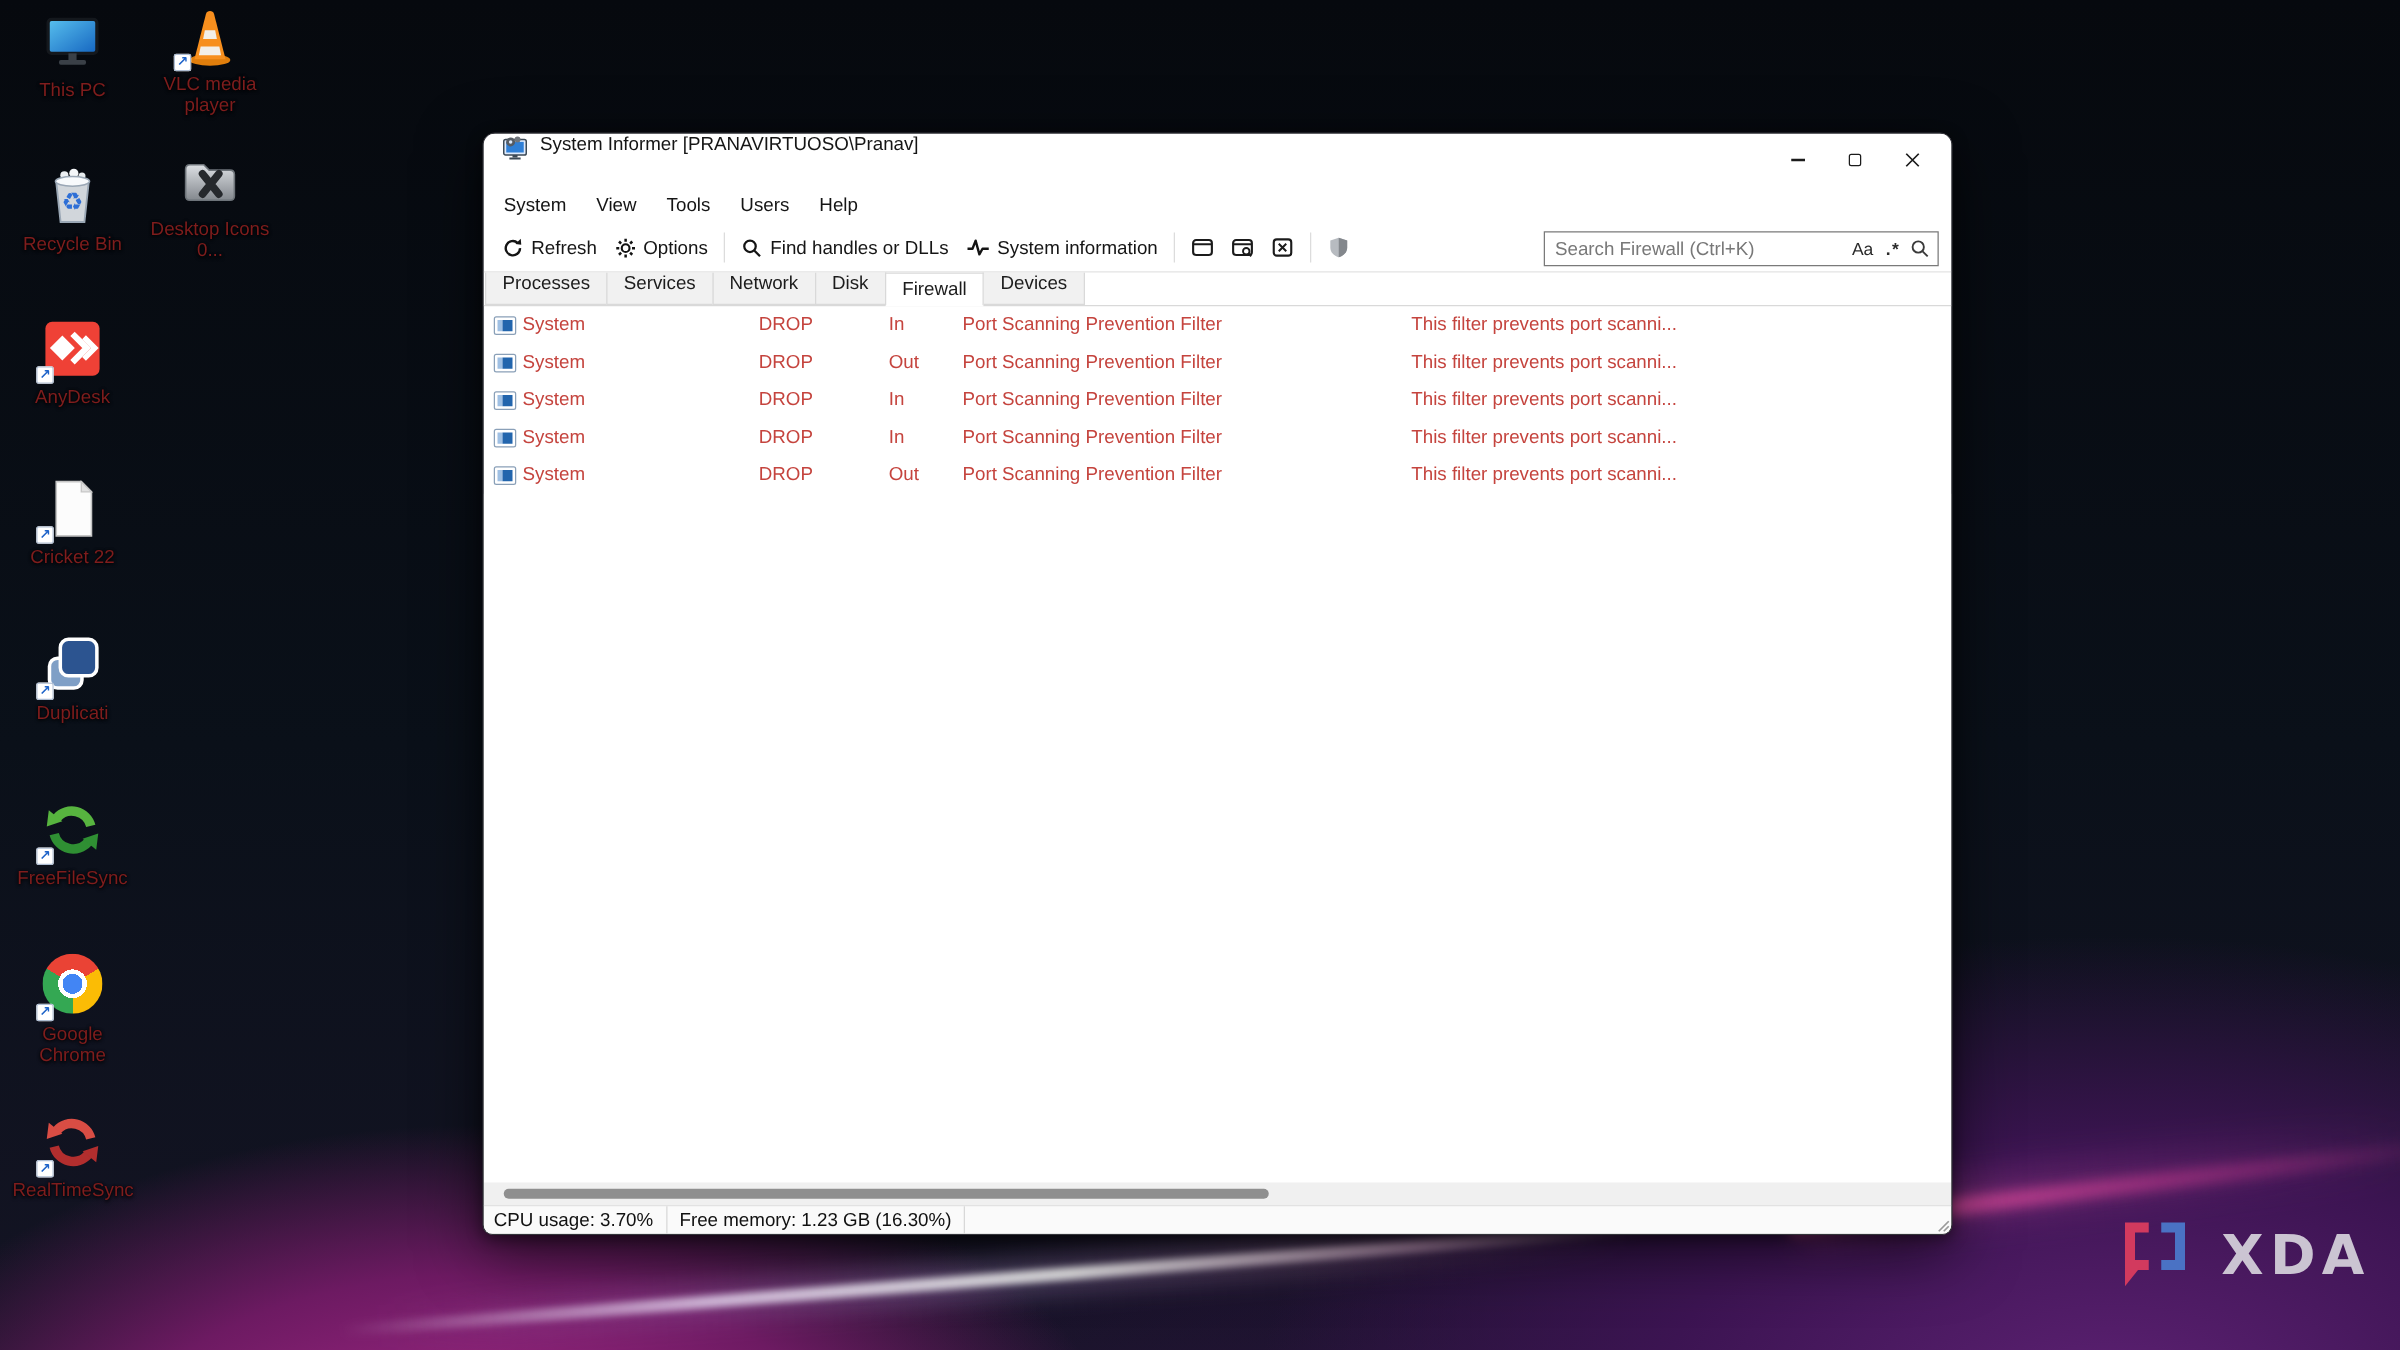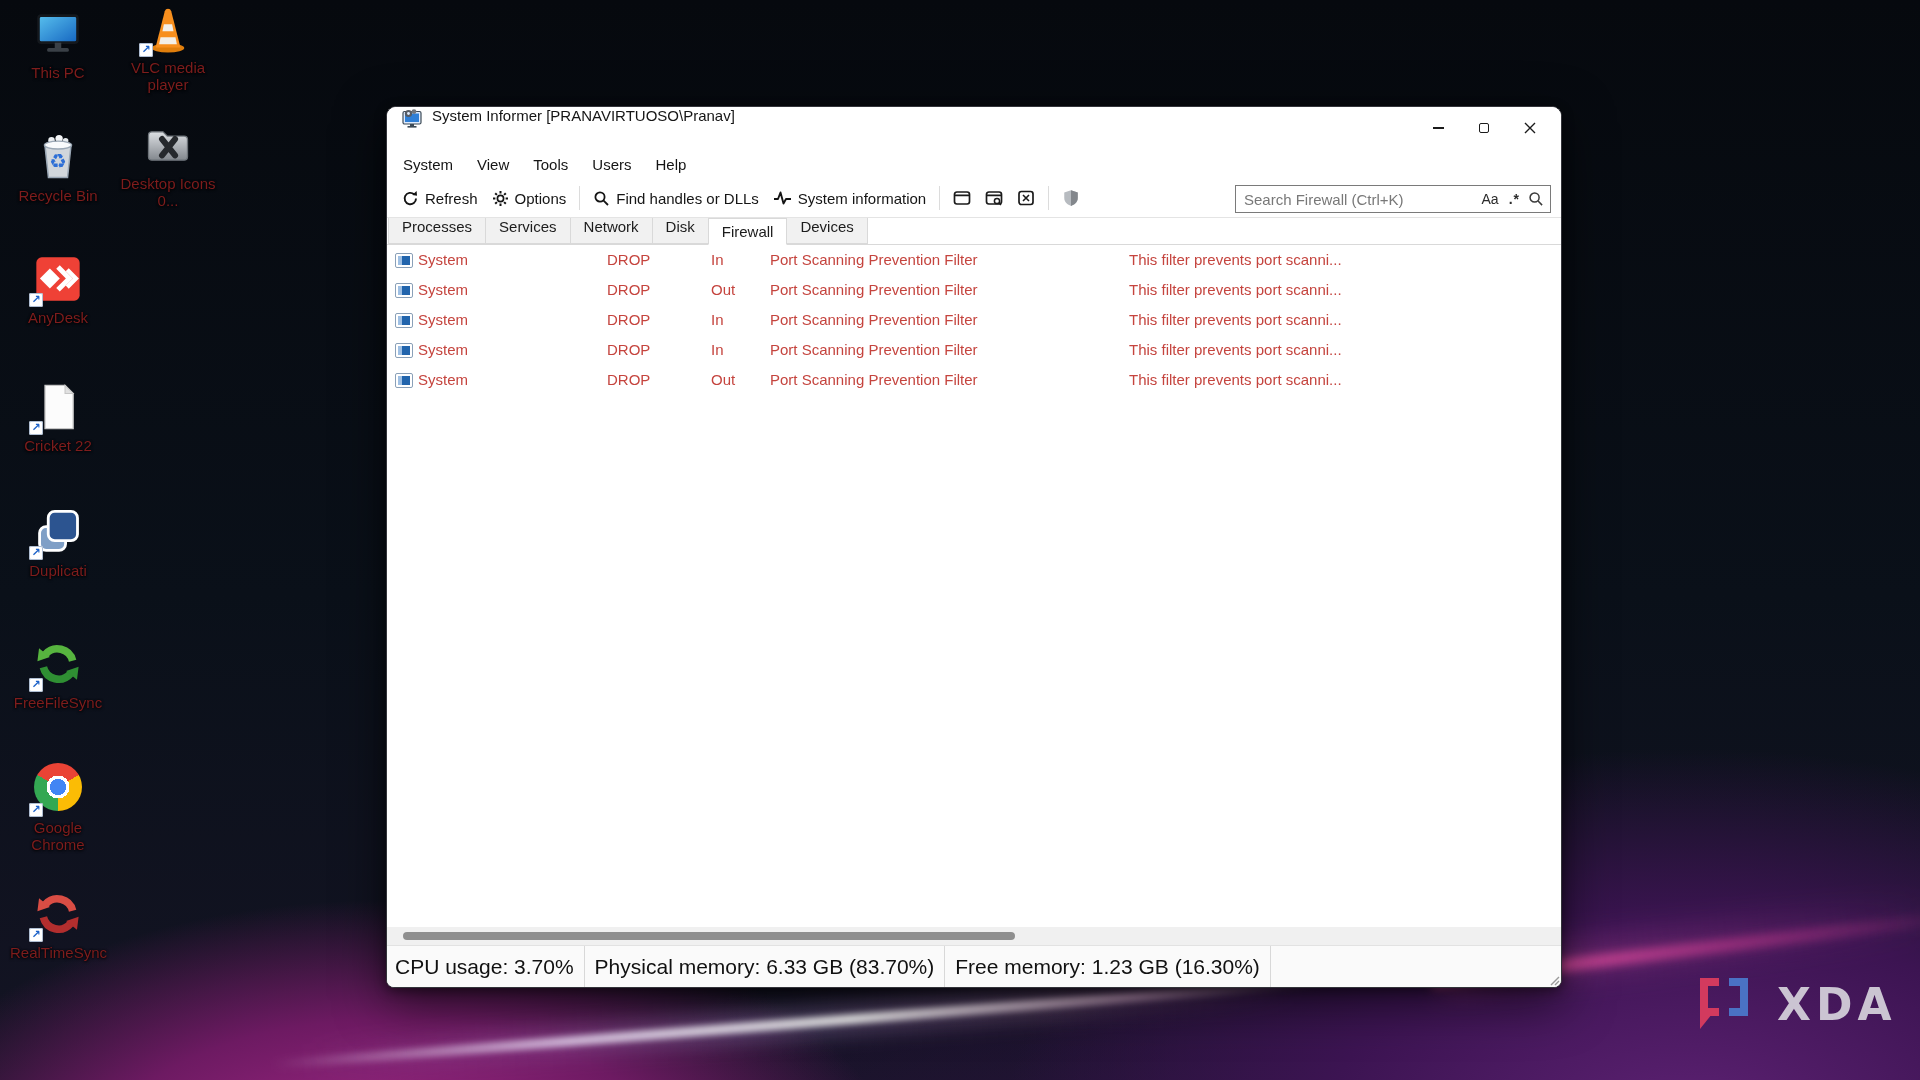--- a/index.html
+++ b/index.html
@@ -81,22 +81,22 @@
   .sysico { position:absolute; left:8px; top:8px; width:18px; height:15px; background:#fff;
     border:1px solid #8aa0b8; border-radius:2px; display:flex; padding:2px; }
   .sysico .strip { width:4px; background:#9fc0e4; }
   .sysico .body { flex:1; background:#2265ad; }
 
   .filler { flex:1; background:#fff; }
 
   .hscroll { height:18px; background:#f0f0f0; position:relative; }
   .hthumb { position:absolute; left:16px; top:5px; width:612px; height:8px; background:#8f8f8f; border-radius:4px; }
 
-  .statusbar { height:42px; background:#fafafa; border-top:1px solid #e2e2e2; display:flex; align-items:stretch;
-    font-size:21px; color:#111; position:relative; }
+  .statusbar { height:23px; background:#fafafa; border-top:1px solid #e2e2e2; display:flex; align-items:stretch;
+    font-size:15px; color:#111; position:relative; }
   .seg { display:flex; align-items:center; padding:0 10px; border-right:1px solid #d8d8d8; white-space:nowrap; }
   .seg:first-child { padding-left:8px; }
   .grip { position:absolute; right:1px; bottom:1px; }
 
   
   .xda { position:absolute; left:1693px; top:975px; z-index:2; display:flex; align-items:center; gap:22px; }
   .xda-text { font-size:44px; font-weight:800; color:#cbc4d2; letter-spacing:5px;
     font-family:"DejaVu Sans","Liberation Sans",sans-serif; }
 
   .ic { display:inline-block; vertical-align:middle; }
@@ -423,21 +423,20 @@
   </div>
 
   <div class="filler"></div>
 
   <div class="hscroll">
     <div class="hthumb"></div>
   </div>
 
   <div class="statusbar">
     <div class="seg">CPU usage: 3.70%</div>
-    <div class="seg">Physical memory: 6.33 GB (83.70%)</div>
     <div class="seg">Free memory: 1.23 GB (16.30%)</div>
     <svg class="grip" width="14" height="14" viewBox="0 0 14 14">
       <path d="M13 5 L5 13 M13 9 L9 13" stroke="#9a9a9a" stroke-width="1.4"></path>
     </svg>
   </div>
 </div>
 
 <div class="xda">
   <svg width="62" height="58" viewBox="0 0 62 58">
     <path d="M26 7 H11 V37 H26" fill="none" stroke="#d23a5e" stroke-width="8"></path>

